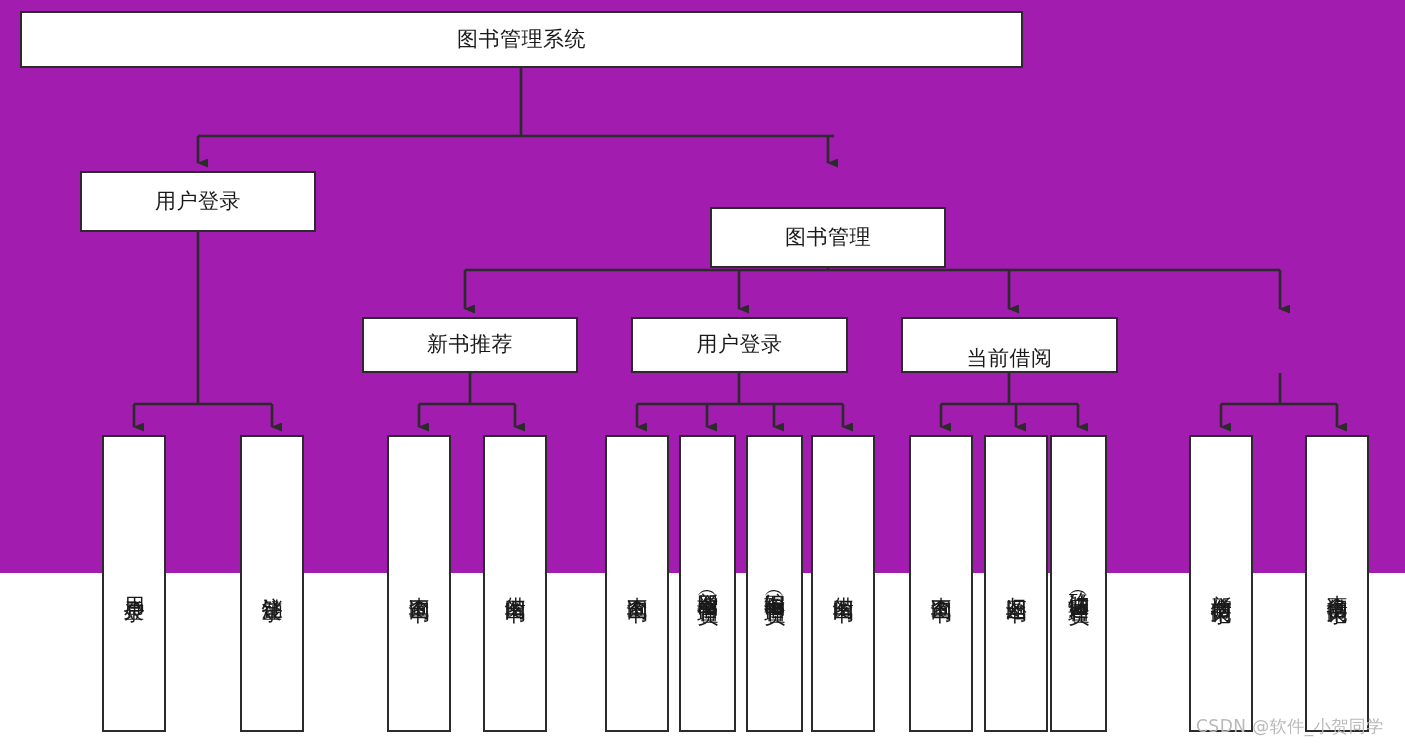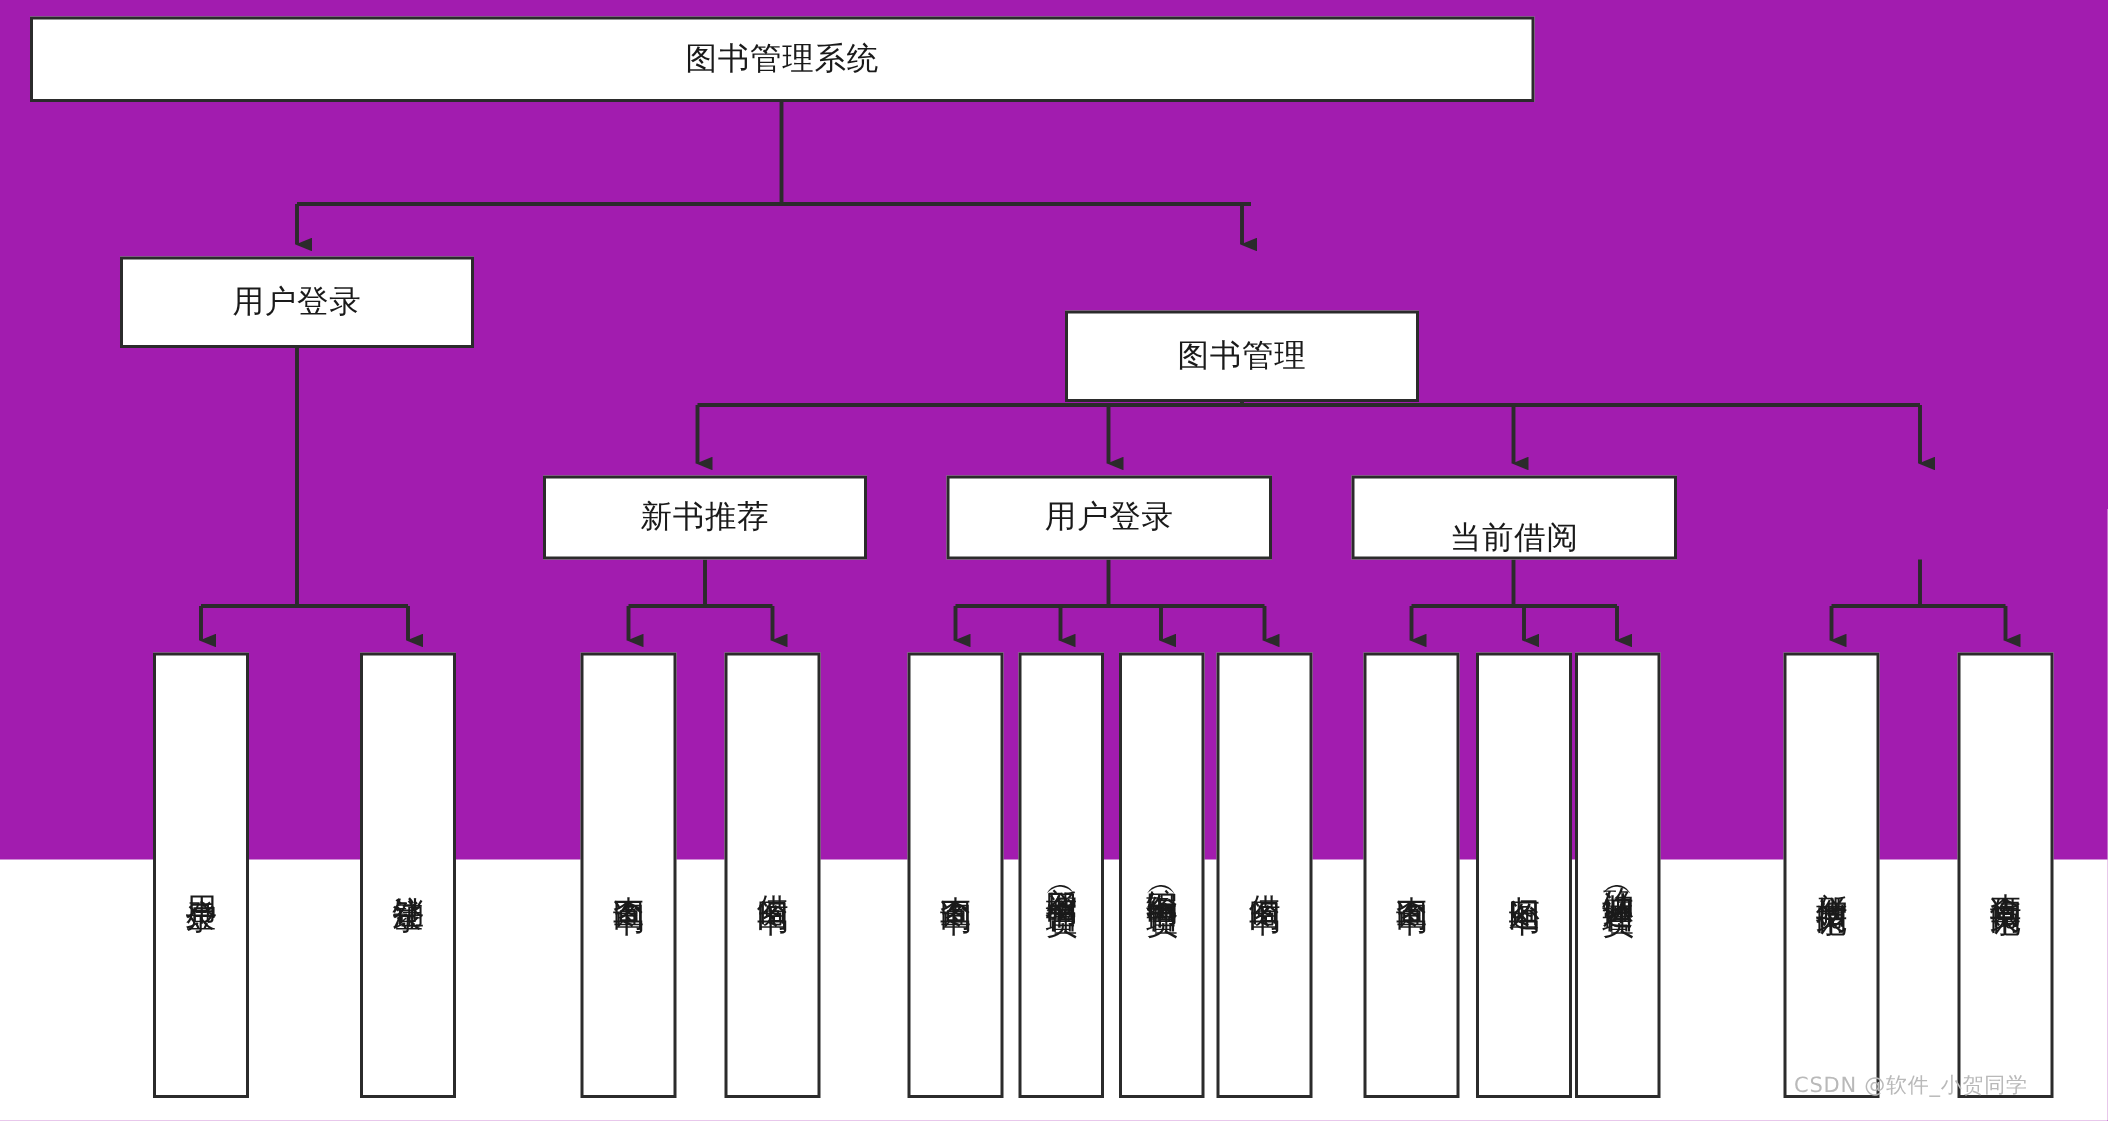--- a/index.html
+++ b/index.html
@@ -51,21 +51,21 @@
     writing-mode: vertical-rl;
     text-orientation: upright;
     font-size: 21px;
     line-height: 1.45;
     letter-spacing: 2px;
     text-align: center;
     max-height: 100%;
   }
   .watermark {
     position: absolute;
-    font-size: 14px;
+    font-size: 17px;
     color: #b9b9b9;
     white-space: nowrap;
     letter-spacing: 0.5px;
   }
 </style>
 </head>
 <body>
 
 <div id="diagram-root">
 

